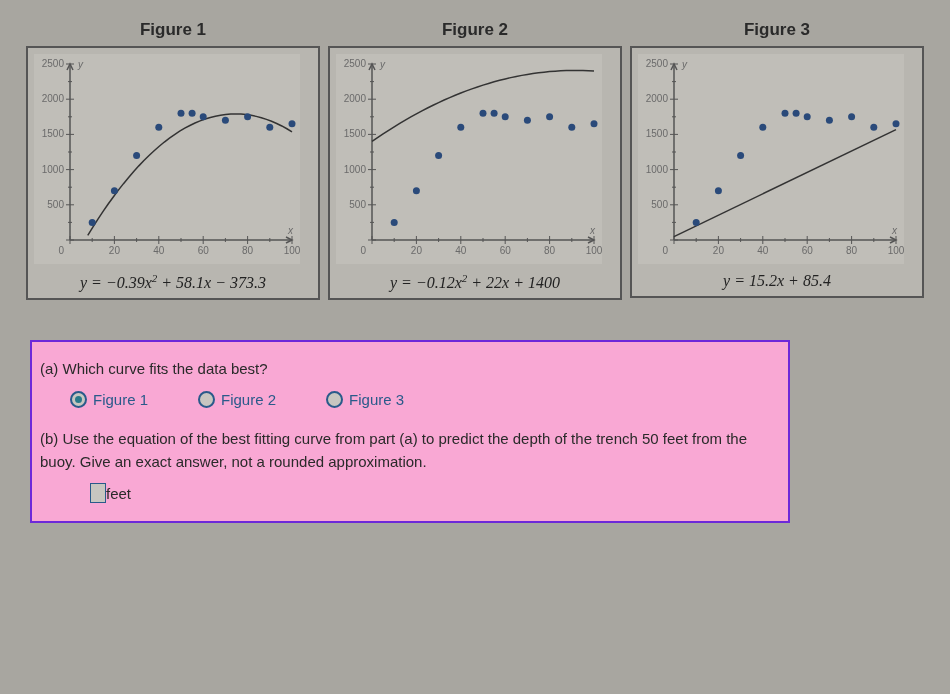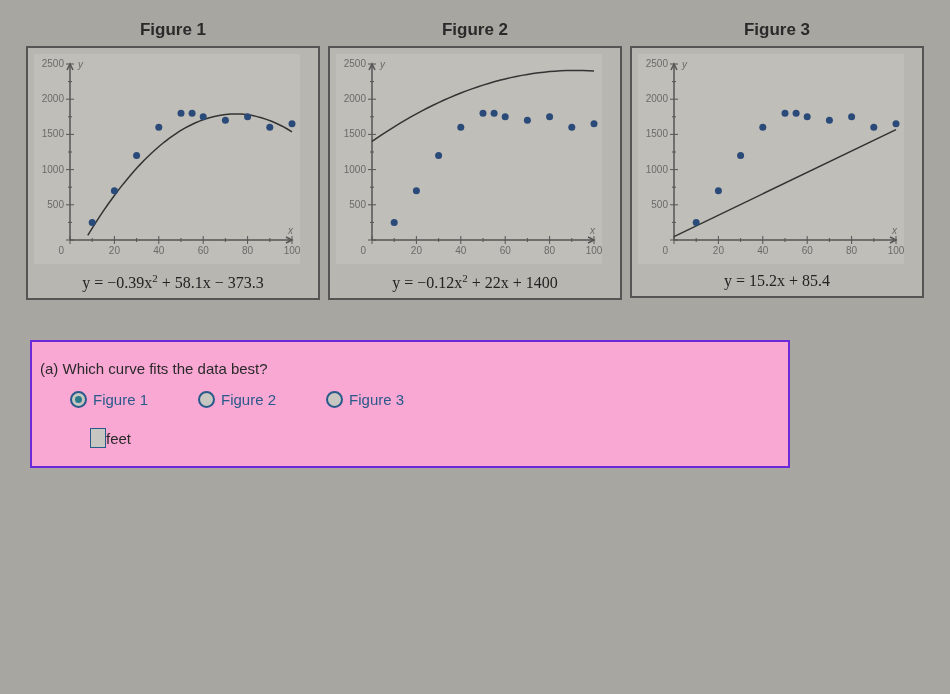--- a/index.html
+++ b/index.html
@@ -42,20 +42,21 @@
   }
   .chart-area svg {
     width: 100%;
     height: 100%;
   }
   .equation {
     text-align: center;
     font-size: 16px;
     color: #222;
     padding: 8px 0 4px;
+    font-style: italic;
     font-family: 'Times New Roman', serif;
   }
   .equation sup { font-size: 11px; }
   .question-box {
     border: 2px solid #6d28d9;
     background: #f9a8d4;
     padding: 18px 8px;
     width: 740px;
     margin-left: 10px;
     color: #2a2a2a;
@@ -315,17 +316,18 @@
     </div>
     <div class="opt">
       <span class="radio"></span>
       <span>Figure 2</span>
     </div>
     <div class="opt">
       <span class="radio"></span>
       <span>Figure 3</span>
     </div>
   </div>
+  <div class="part-b">(b) Use the equation of the best fitting curve from part (a) to predict the depth of the trench 50 feet from the buoy. Give an exact answer, not a rounded approximation.</div>
   <div class="input-row">
     <span class="num-input"></span>
     <span>feet</span>
   </div>
 </div>
 
 </body></html>

